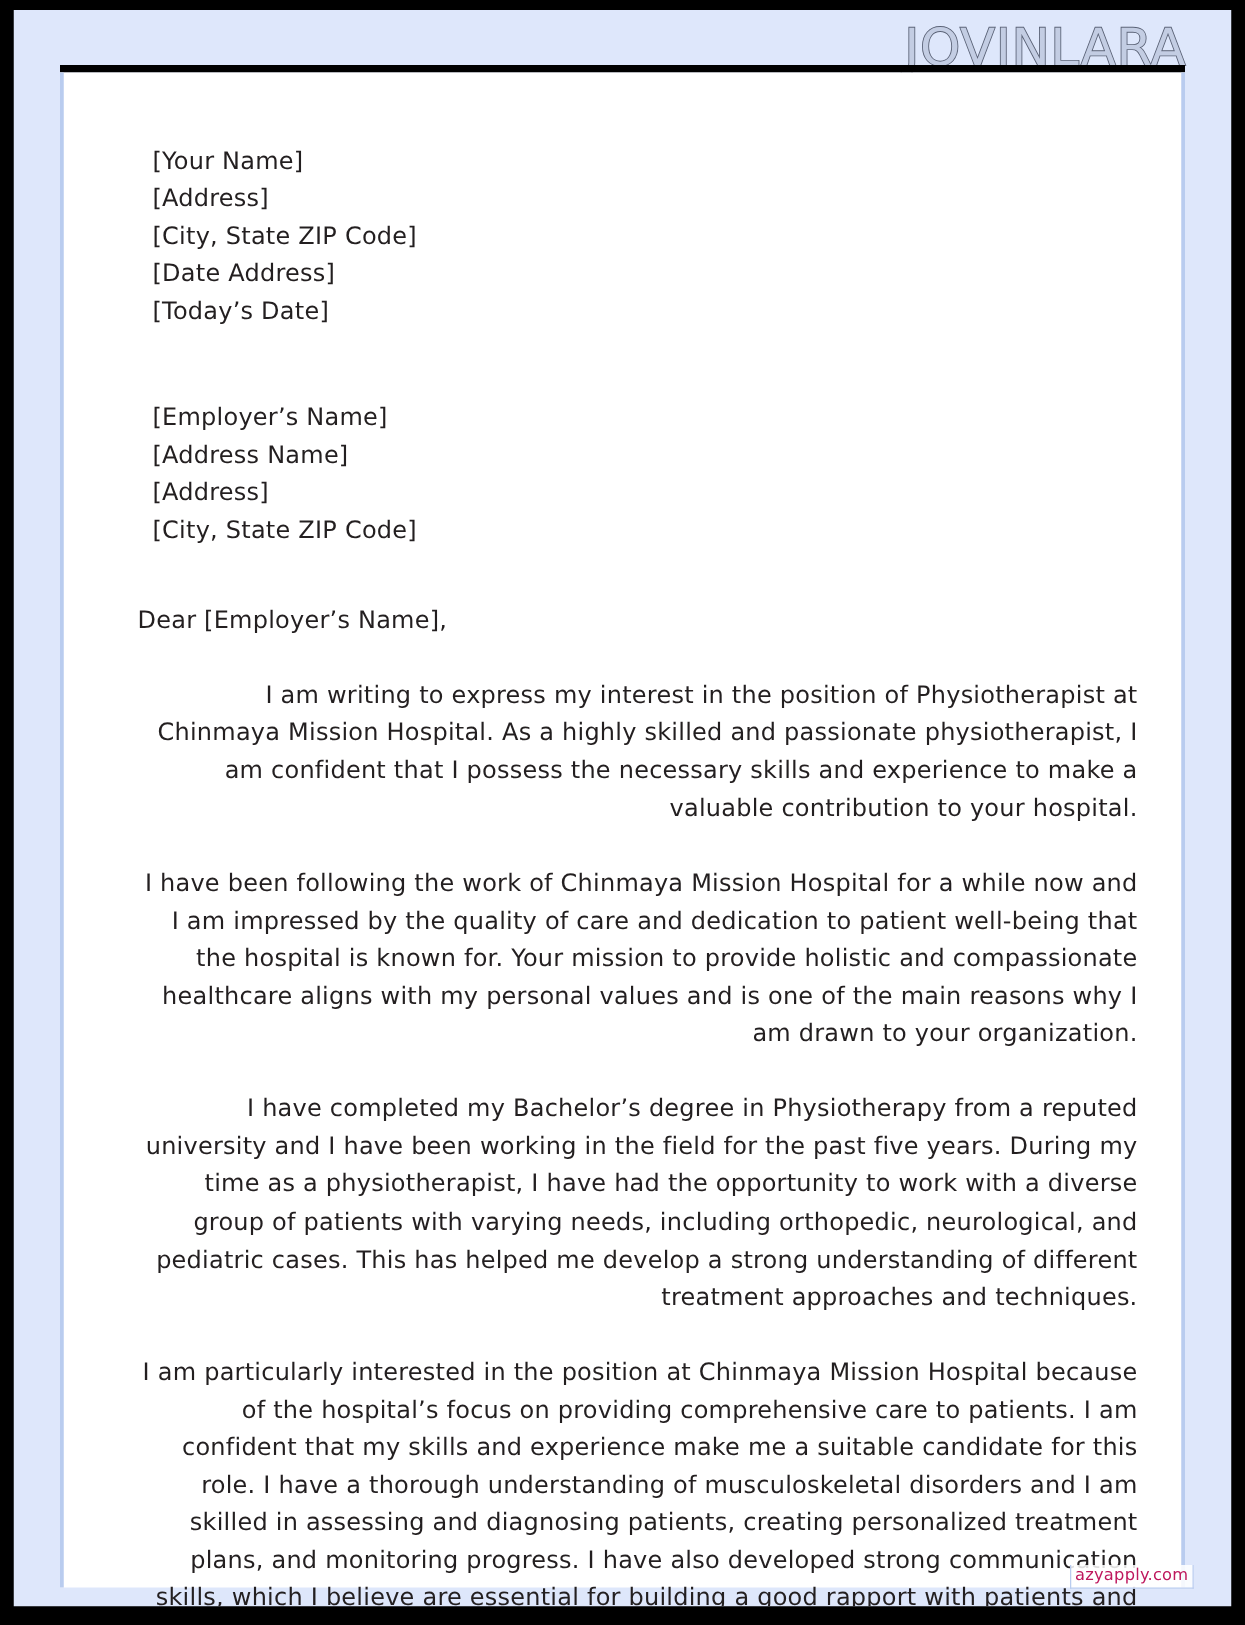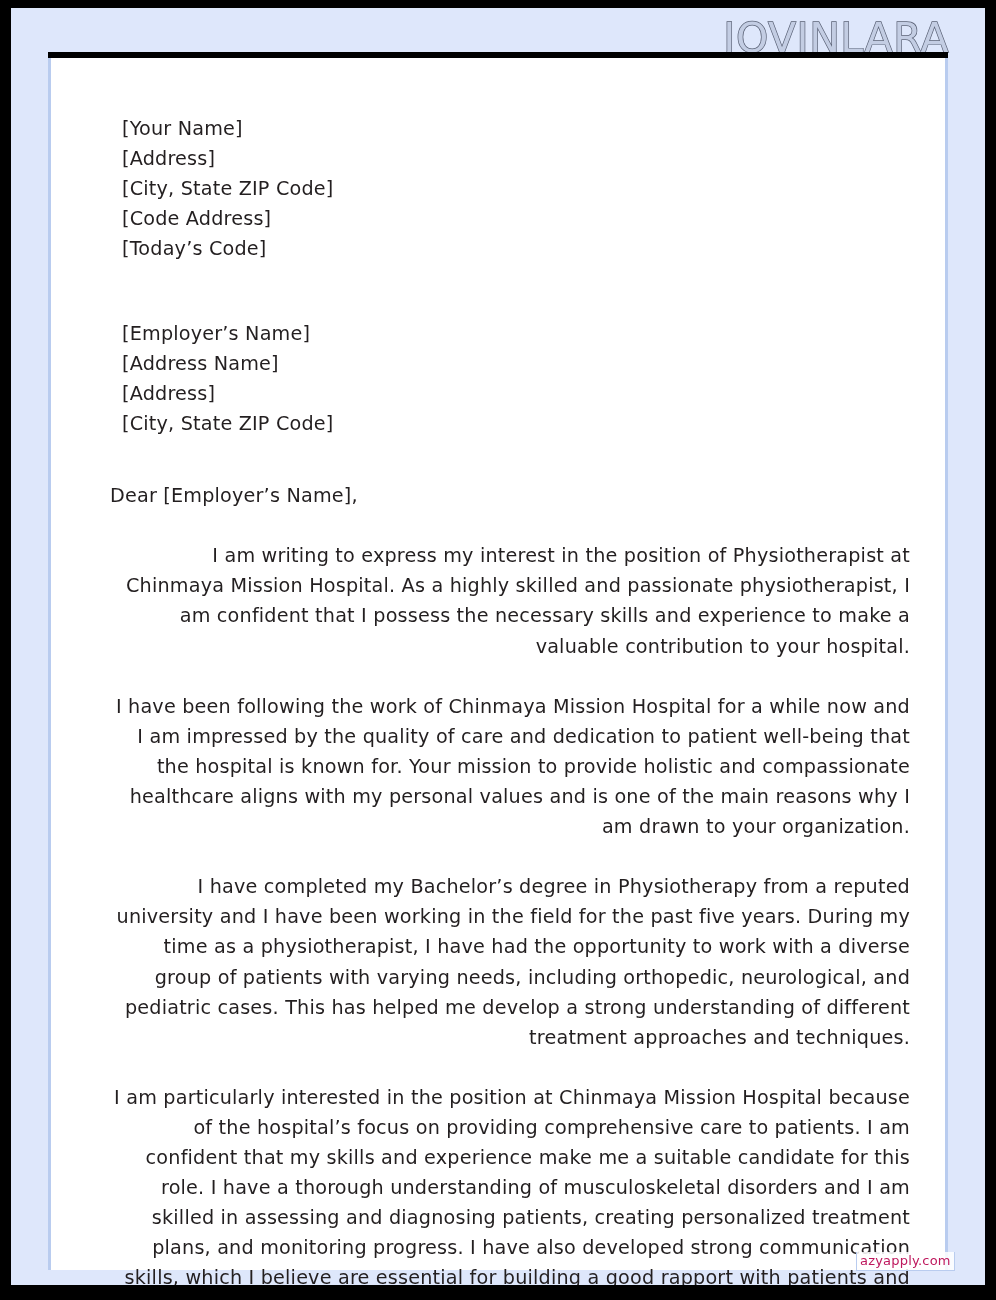--- a/index.html
+++ b/index.html
@@ -133,22 +133,22 @@
     <div class="page-rule"></div>
 
     <div class="page"></div>
 
     <div class="letter">
 
       <div class="block">
         <div class="line">[Your Name]</div>
         <div class="line">[Address]</div>
         <div class="line">[City, State ZIP Code]</div>
-        <div class="line">[Code Address]</div>
-        <div class="line">[Today’s Code]</div>
+        <div class="line">[Date Address]</div>
+        <div class="line">[Today’s Date]</div>
       </div>
 
       <div class="spacer"></div>
 
       <div class="block">
         <div class="line">[Employer’s Name]</div>
         <div class="line">[Address Name]</div>
         <div class="line">[Address]</div>
         <div class="line">[City, State ZIP Code]</div>
       </div>

